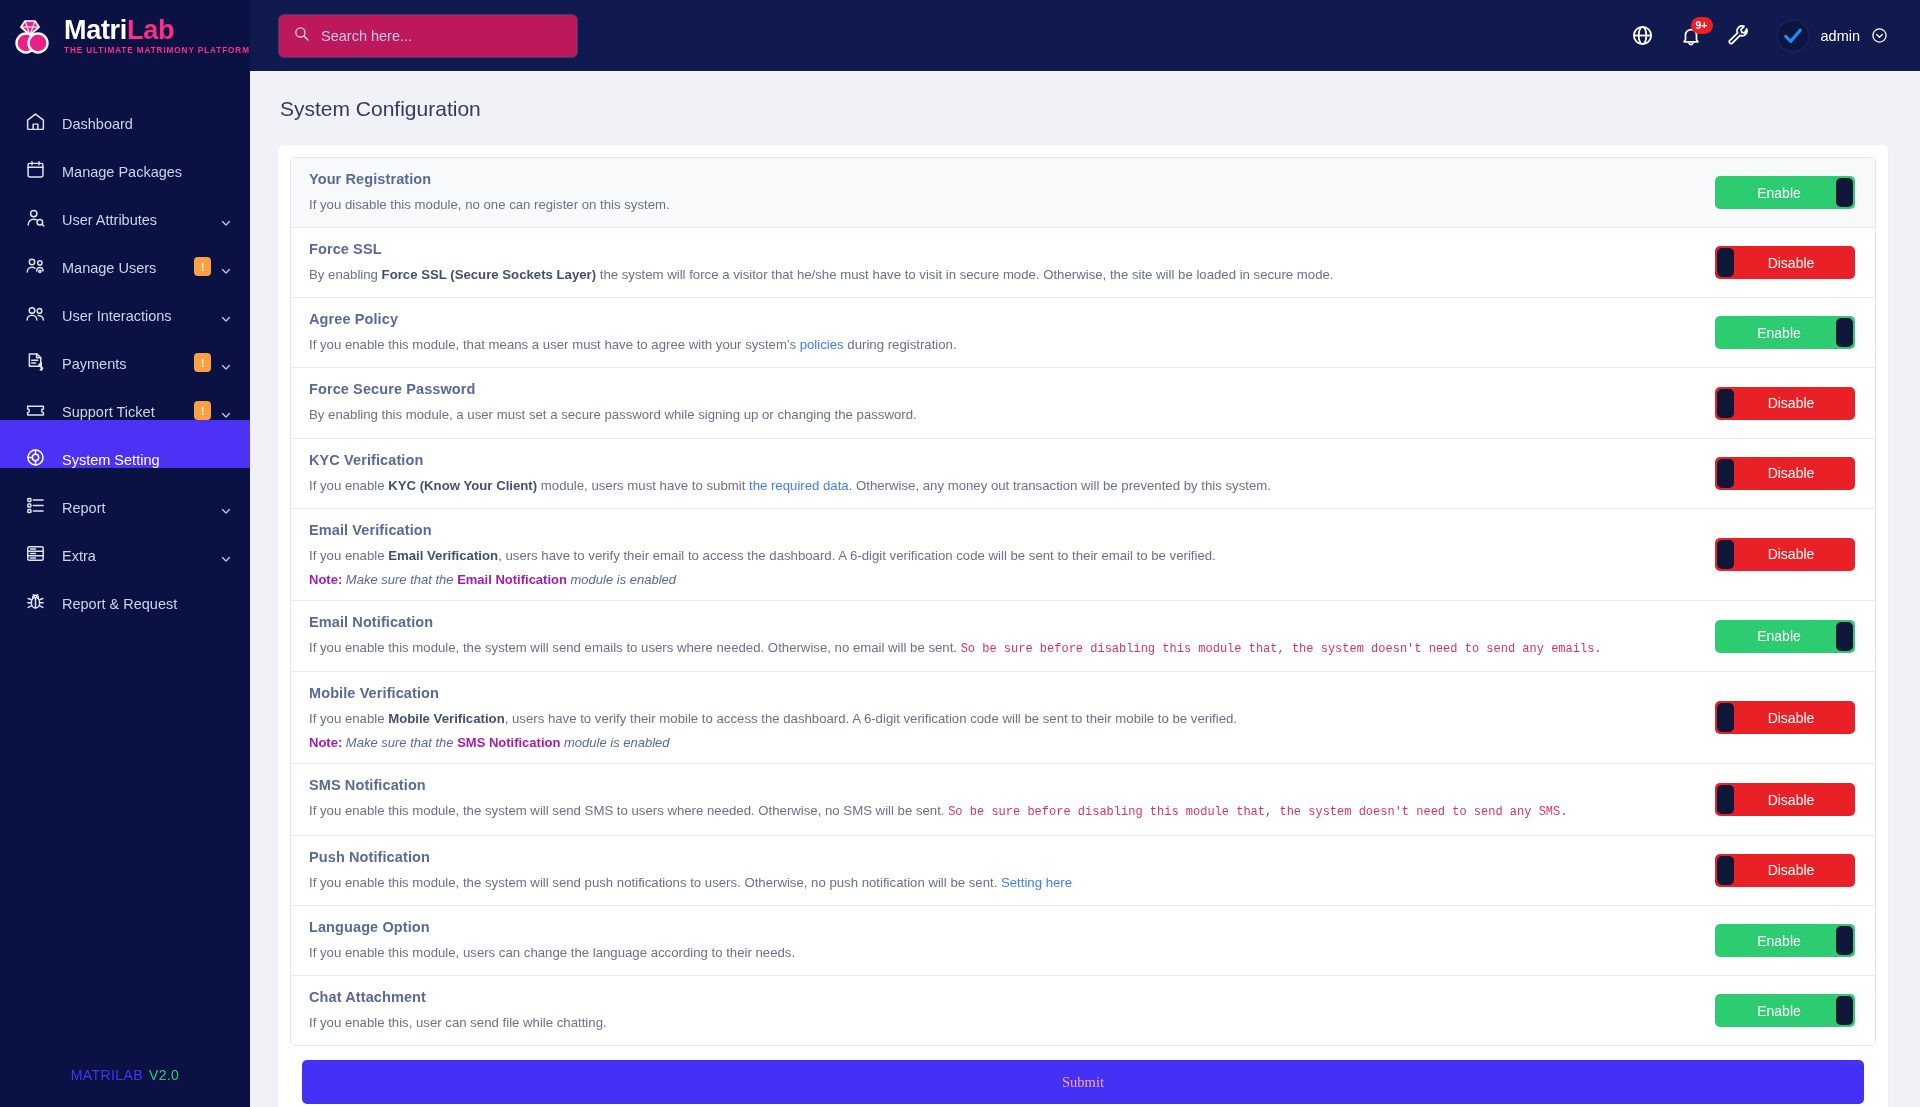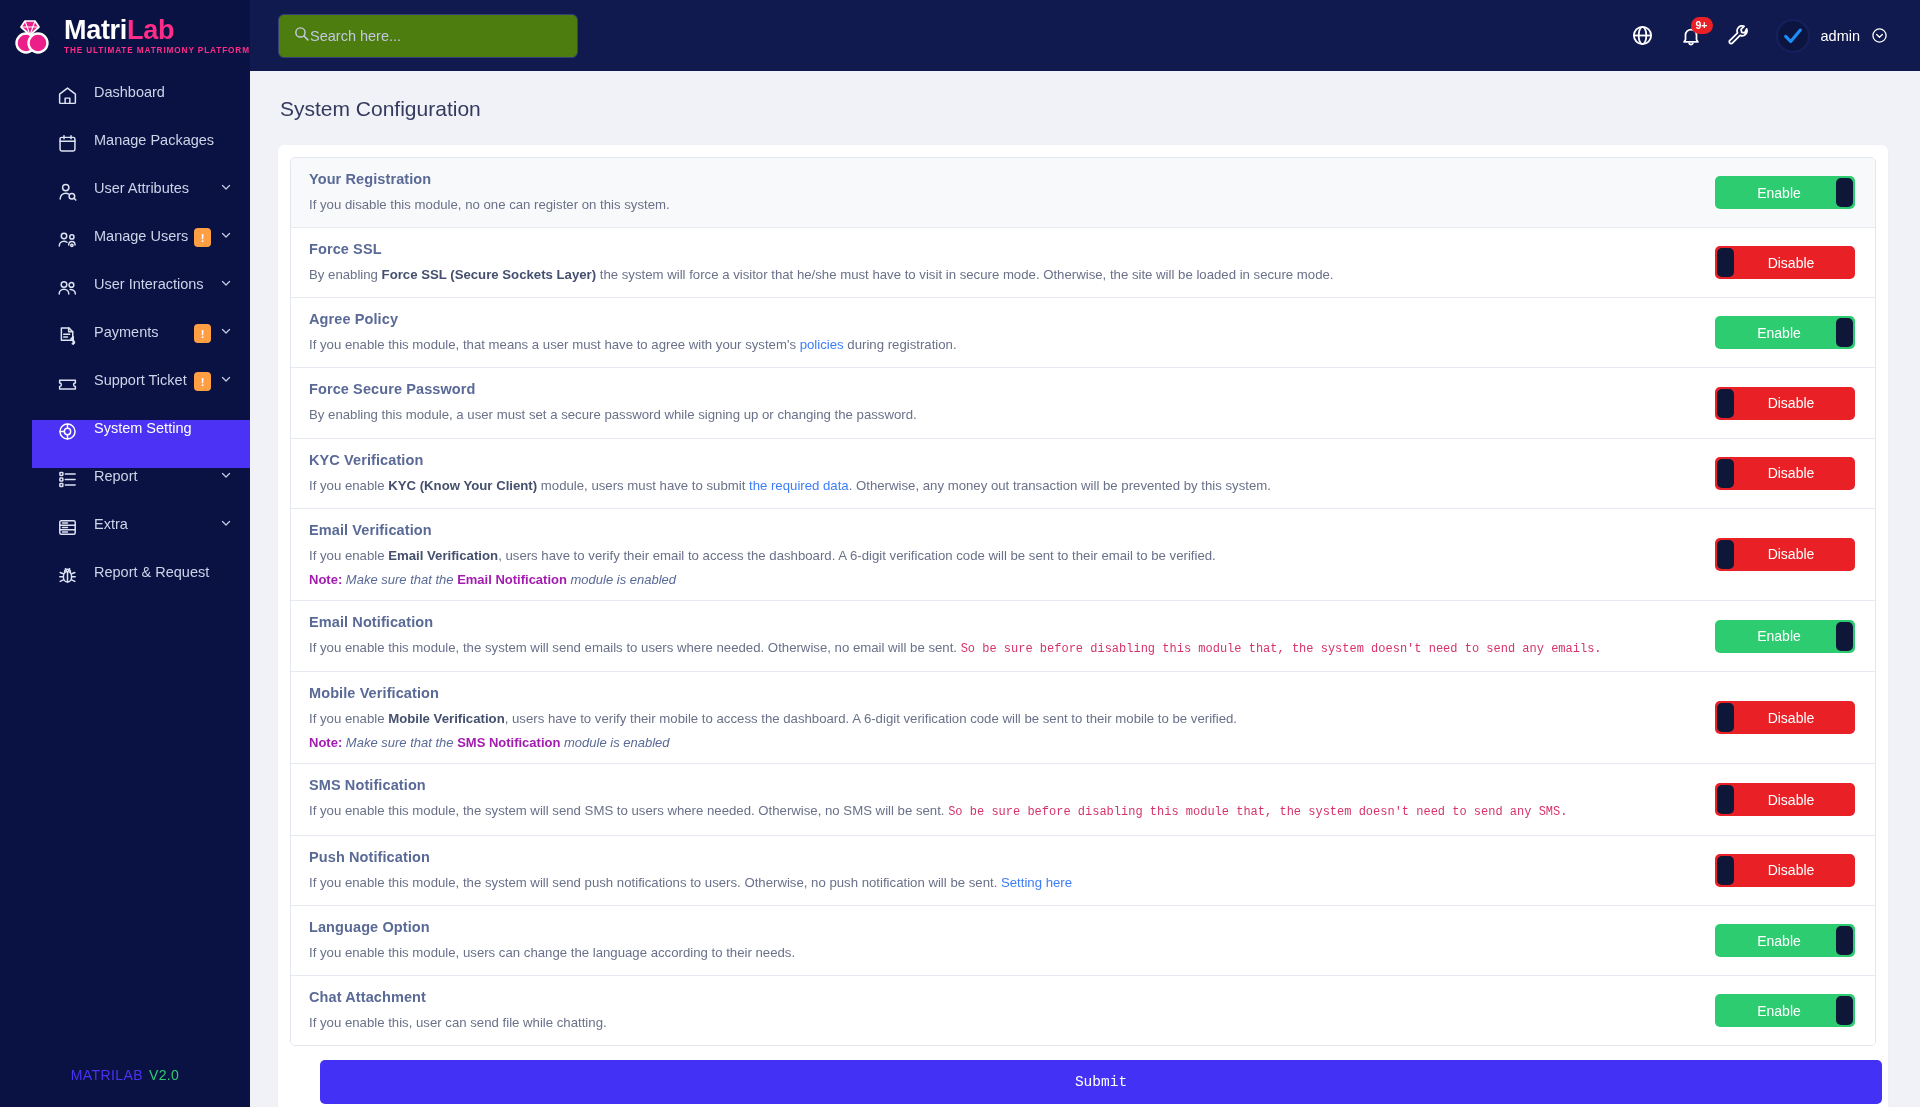--- a/index.html
+++ b/index.html
@@ -28,25 +28,24 @@
   .brand-text { display: flex; flex-direction: column; line-height: 1; }
   .brand-title { font-size: 27px; font-weight: 700; letter-spacing: -0.3px; }
   .brand-title .m1 { color: #ffffff; }
   .brand-title .m2 { color: #ff2d87; }
   .brand-sub {
     font-size: 8.2px; color: #ff2d87; letter-spacing: 0.9px;
     font-weight: 600; margin-top: 3px;
   }
   .nav { flex: 1 1 auto; padding-top: 12px; overflow: hidden; }
   .nav-item {
-    display: flex; align-items: flex-start;
+    display: flex; align-items: flex-end;
     height: 48px; padding: 0 18px 0 24px;
     color: #cdd3e8; font-size: 14.5px; cursor: pointer;
     position: relative;
-    margin-left: 32px;
   }
   .nav-item .ico {
     width: 22px; height: 22px; margin-right: 16px; flex: none;
     display: flex; align-items: center; justify-content: center;
     color: #dfe4f3;
   }
   .nav-item .lbl { flex: 1 1 auto; white-space: nowrap; }
   .nav-item.active { background: #4b32f4; color: #fff; }
   .nav-item.active .ico { color: #fff; }
   .badge-warn {
@@ -66,22 +65,22 @@
 
   
   .main { flex: 1 1 auto; display: flex; flex-direction: column; height: 1107px; background:#f1f2f7; }
   .topbar {
     height: 72px; background: #101a4e;
     display: flex; align-items: center;
     padding: 0 32px 0 28px;
   }
   .search-wrap {
     width: 300px; height: 44px; border: 1px solid #35407a; border-radius: 6px;
-    display: flex; align-items: center; padding: 0 14px; 
-    background: #4d7c0f;
+    display: flex; align-items: center; padding: 0 14px; gap: 11px;
+    background: #be185d;
   }
   .search-wrap svg { color: #c8cde4; flex: none; }
   .search-wrap input {
     background: transparent; border: 0; outline: 0;
     color: #dbe0f0; font-size: 14.5px; width: 100%;
     font-family: "Liberation Sans", sans-serif;
   }
   .search-wrap input::placeholder { color: #c2c8e0; }
   .top-right { margin-left: auto; display: flex; align-items: center; gap: 26px; }
   .top-ico { color: #fff; cursor: pointer; position: relative; display:flex; align-items:center; }
@@ -152,22 +151,22 @@
   }
   .toggle.on  .knob { right: 2px; }
   .toggle.off .knob { left: 2px; }
   .toggle .tl { pointer-events: none; }
   .toggle.on .tl  { margin-right: 12px; }
   .toggle.off .tl { margin-left: 12px; }
 
   .submit-wrap { padding: 14px 12px 0 12px; }
   .submit-btn {
     width: 100%; height: 44px; border: 0; border-radius: 5px;
-    background: #4331f5; color: #ffffff; font-size: 14.5px;
-    cursor: pointer; font-family: Liberation Mono, monospace; margin-left: 18px;
+    background: #4331f5; color: #fca5a5; font-size: 14.5px;
+    cursor: pointer; font-family: Liberation Serif, serif;
   }
 </style>
 </head>
 <body>
 
 <div id="app">
 
   <aside class="sidebar">
 
     <div class="brand">

